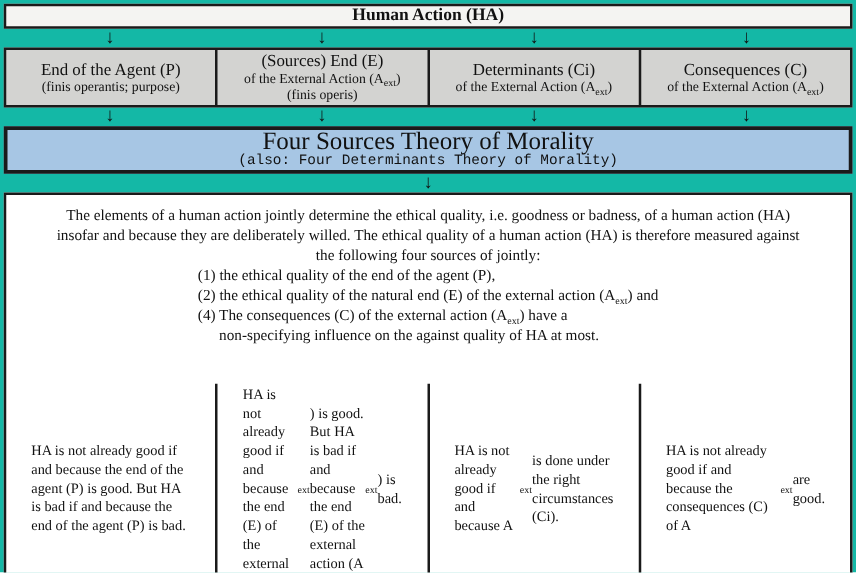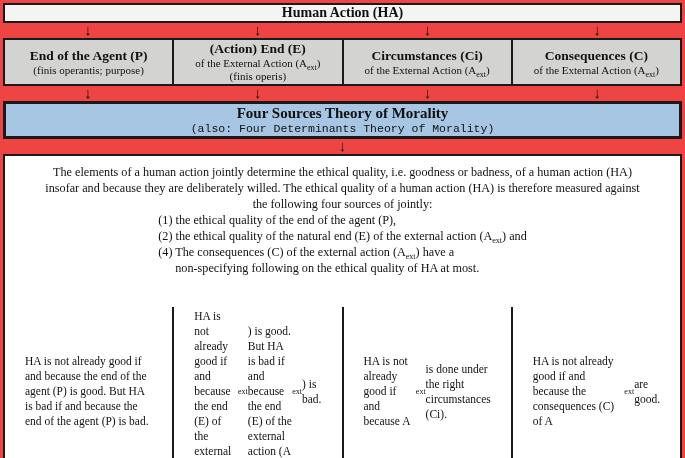--- a/index.html
+++ b/index.html
@@ -6,46 +6,46 @@
     --border:#1a1a1a;
     --top-gray:#f4f4f2;
     --box-gray:#d3d3d1;
     --box-blue:#a7c6e4;
     --text:#111111;
   }
   html,body{margin:0;padding:0;background:#ffffff;}
   body{width:685px;height:458px;overflow:hidden;
        font-family:"Liberation Serif","DejaVu Serif",serif;color:var(--text);}
   .page{box-sizing:border-box;width:685px;height:458px;padding:3px;
-        display:flex;flex-direction:column;background:#ef4444;}
+        display:flex;flex-direction:column;background:#14b8a6;}
 
   .box-top{box-sizing:border-box;height:28px;border:2px solid var(--border);
            background:var(--top-gray);display:flex;align-items:center;justify-content:center;
            font-weight:bold;font-size:14px;}
 
   .arrow-row{display:flex;align-items:center;}
   .arrow-row.r1{height:26px;}
   .arrow-row.r2{height:19px;}
   .arrow-row.r3{height:19px;}
   .arrow-cell{flex:1;text-align:center;font-size:15px;line-height:1;}
   .arrow-single{width:100%;text-align:center;font-size:15px;line-height:1;}
 
   .sources-row{box-sizing:border-box;height:57px;border:2px solid var(--border);
                display:flex;background:var(--box-gray);}
   .source-box{flex:1;box-sizing:border-box;border-left:2px solid var(--border);
               display:flex;flex-direction:column;align-items:center;justify-content:center;
               text-align:center;padding:1px 2px;}
   .source-box:first-child{border-left:none;}
-  .src-title{font-weight:bold;font-size:13.5px;line-height:16px;}
+  .src-title{font-weight:normal;font-size:13.5px;line-height:16px;}
   .src-sub{font-size:11px;line-height:13px;}
 
   .box-theory{box-sizing:border-box;height:50px;border:3px solid var(--border);
               background:var(--box-blue);display:flex;flex-direction:column;
               align-items:center;justify-content:center;text-align:center;}
-  .theory-title{font-weight:bold;font-size:15px;line-height:18px;}
+  .theory-title{font-weight:normal;font-size:20px;line-height:18px;}
   .theory-sub{font-size:11.5px;line-height:14px;font-family:Liberation Mono, monospace;}
 
   .box-main{box-sizing:border-box;flex:1;border:2px solid var(--border);
             display:flex;flex-direction:column;background:#ffffff;}
   .explanation{padding:8px 8px 0 8px;text-align:center;font-size:12.2px;line-height:16px;}
   .intro-line{white-space:nowrap;}
   .list-block{width:fit-content;margin:0 auto;text-align:left;}
   .list-line{white-space:nowrap;}
   .list-cont{padding-left:17px;}
 
@@ -72,26 +72,26 @@
     <span class="arrow-cell">↓</span>
     <span class="arrow-cell">↓</span>
   </div>
 
   <div class="sources-row">
     <div class="source-box">
       <div class="src-title">End of the Agent (P)</div>
       <div class="src-sub">(finis operantis; purpose)</div>
     </div>
     <div class="source-box">
-      <div class="src-title">(Action) End (E)</div>
+      <div class="src-title">(Sources) End (E)</div>
       <div class="src-sub">of the External Action (A<sub>ext</sub>)</div>
       <div class="src-sub">(finis operis)</div>
     </div>
     <div class="source-box">
-      <div class="src-title">Circumstances (Ci)</div>
+      <div class="src-title">Determinants (Ci)</div>
       <div class="src-sub">of the External Action (A<sub>ext</sub>)</div>
     </div>
     <div class="source-box">
       <div class="src-title">Consequences (C)</div>
       <div class="src-sub">of the External Action (A<sub>ext</sub>)</div>
     </div>
   </div>
 
   <div class="arrow-row r2">
     <span class="arrow-cell">↓</span>
@@ -111,21 +111,21 @@
 
   <div class="box-main">
     <div class="explanation">
       <div class="intro-line">The elements of a human action jointly determine the ethical quality, i.e. goodness or badness, of a human action (HA)</div>
       <div class="intro-line">insofar and because they are deliberately willed. The ethical quality of a human action (HA) is therefore measured against</div>
       <div class="intro-line">the following four sources of jointly:</div>
       <div class="list-block">
         <div class="list-line">(1) the ethical quality of the end of the agent (P),</div>
         <div class="list-line">(2) the ethical quality of the natural end (E) of the external action (A<sub>ext</sub>) and</div>
         <div class="list-line">(4) The consequences (C) of the external action (A<sub>ext</sub>) have a</div>
-        <div class="list-line list-cont">non-specifying following on the ethical quality of HA at most.</div>
+        <div class="list-line list-cont">non-specifying influence on the against quality of HA at most.</div>
       </div>
     </div>
     <div class="cells">
       <div class="cell">HA is not already good if and because the end of the agent (P) is good. But HA is bad if and because the end of the agent (P) is bad.</div>
       <div class="cell">HA is not already good if and because the end (E) of the external action (A<sub>ext</sub>) is good. But HA is bad if and because the end (E) of the external action (A<sub>ext</sub>) is bad.</div>
       <div class="cell">HA is not already good if and because A<sub>ext</sub> is done under the right circumstances (Ci).</div>
       <div class="cell">HA is not already good if and because the consequences (C) of A<sub>ext</sub> are good.</div>
     </div>
   </div>
 

